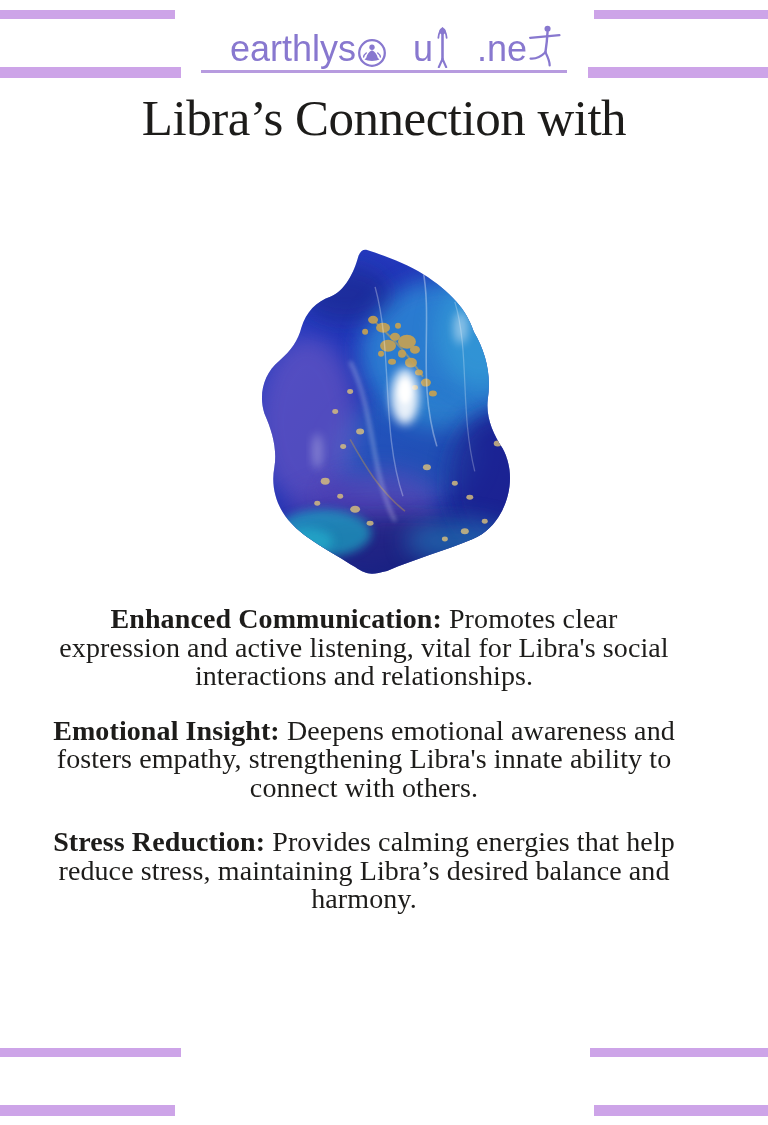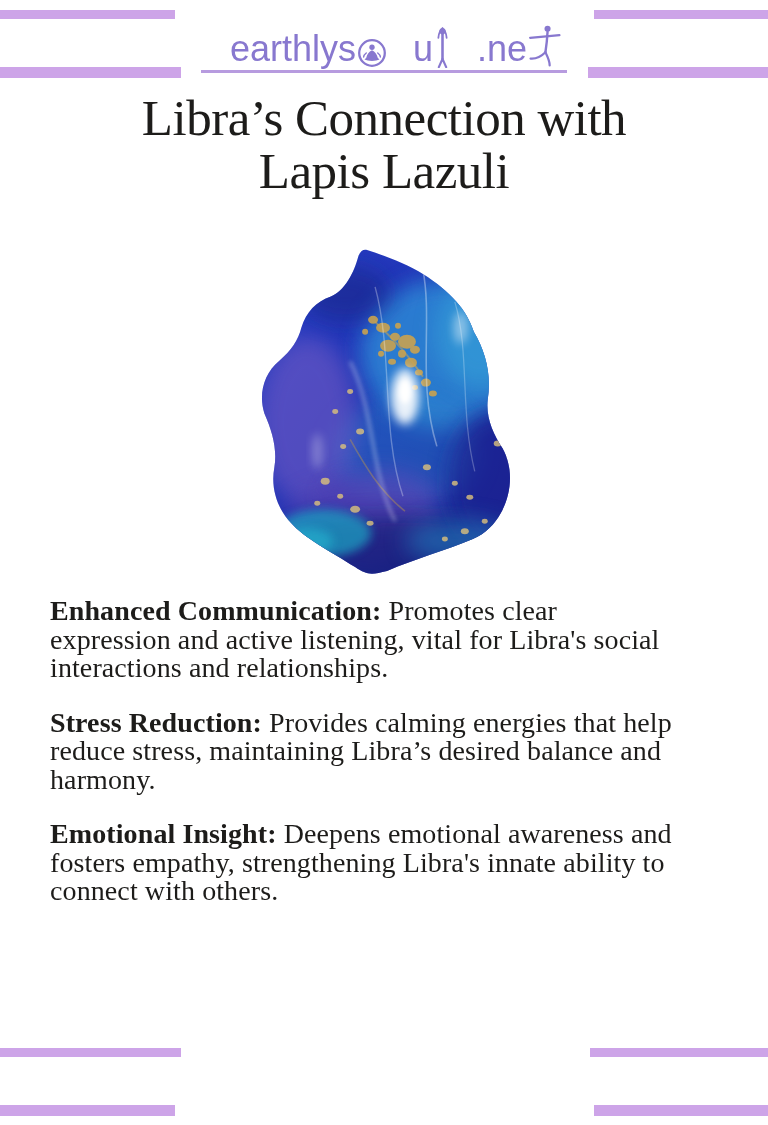--- a/index.html
+++ b/index.html
@@ -65,21 +65,21 @@
   
   .stone-wrap{position:absolute;left:254px;top:242px;width:292px;height:334px;}
   .stone-wrap svg{width:100%;height:100%;display:block;}
 
   
   .content{
     position:absolute;left:50px;top:597px;width:628px;
     font-size:28px;line-height:1.02;
     letter-spacing:0.1px;
   }
-  .content p{margin:0 0 26px 0;}
+  .content p{margin:8px 0 26px 0;text-align:center;}
   .content strong{font-weight:700;}
 </style>
 </head>
 <body>
 
 <div class="page">
 
   <div class="bar tl1"></div>
   <div class="bar tl2"></div>
   <div class="bar tr1"></div>
@@ -112,21 +112,20 @@
         <path d="M2.5 16.5 L37 13.5" fill="none" stroke="currentColor" stroke-width="2.6" stroke-linecap="round"></path>
         <path d="M20.5 33.5 C14.5 39.5 8.5 41.5 3 41" fill="none" stroke="currentColor" stroke-width="2.6" stroke-linecap="round"></path>
         <path d="M20.5 33.5 C23.5 39.5 25.5 44.5 25.5 49" fill="none" stroke="currentColor" stroke-width="2.6" stroke-linecap="round"></path>
       </svg>
       <div class="logo-underline"></div>
     </div>
   </header>
 
   <h1 class="title">
     <span>Libra’s Connection with</span>
-    <span>Lapis Lazuli</span>
   </h1>
 
   <figure class="stone-wrap">
     <svg viewBox="0 0 290 335" role="img" aria-label="Lapis lazuli stone">
       <defs>
         <linearGradient id="baseGrad" x1="0" y1="0" x2="1" y2="1">
           <stop offset="0" stop-color="#2a40c6"></stop>
           <stop offset="0.45" stop-color="#1f33b4"></stop>
           <stop offset="1" stop-color="#1a2390"></stop>
         </linearGradient>
@@ -213,22 +212,22 @@
       </g>
     </svg>
   </figure>
 
   <main class="content">
     <p class="benefit">
       <strong>Enhanced Communication:</strong>
       <span>Promotes clear expression and active listening, vital for Libra's social interactions and relationships.</span>
     </p>
     <p class="benefit">
+      <strong>Emotional Insight:</strong>
+      <span>Deepens emotional awareness and fosters empathy, strengthening Libra's innate ability to connect with others.</span>
+    </p>
+    <p class="benefit">
       <strong>Stress Reduction:</strong>
       <span>Provides calming energies that help reduce stress, maintaining Libra’s desired balance and harmony.</span>
     </p>
-    <p class="benefit">
-      <strong>Emotional Insight:</strong>
-      <span>Deepens emotional awareness and fosters empathy, strengthening Libra's innate ability to connect with others.</span>
-    </p>
   </main>
 
 </div>
 
 </body></html>

